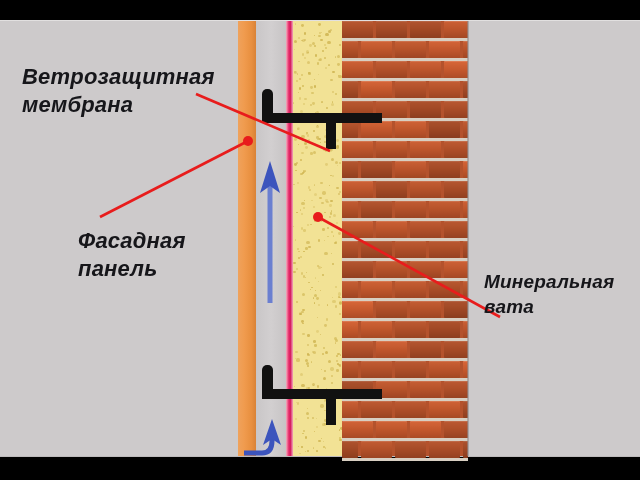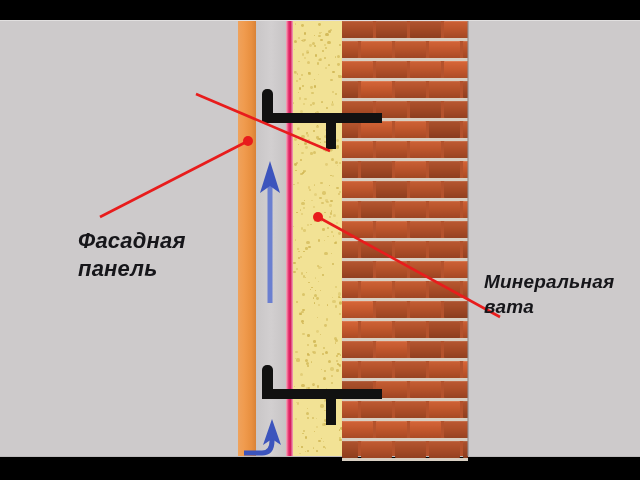--- a/index.html
+++ b/index.html
@@ -575,19 +575,21 @@
 
       <line x1="196" y1="73" x2="330" y2="130" stroke="#e81c1c" stroke-width="2.6"></line>
 
       <line x1="100" y1="196" x2="248" y2="120" stroke="#e81c1c" stroke-width="2.6"></line>
       <circle cx="248" cy="120" r="5" fill="#e81c1c"></circle>
 
       <line x1="318" y1="196" x2="500" y2="296" stroke="#e81c1c" stroke-width="2.6"></line>
       <circle cx="318" cy="196" r="5" fill="#e81c1c"></circle>
     </svg>
 
+    <div class="label" id="label-membrane">Ветрозащитная
+мембрана</div>
     <div class="label" id="label-panel">Фасадная
 панель</div>
     <div class="label" id="label-wool">Минеральная
 вата</div>
 
   </div>
 </div>
 
 </body></html>

